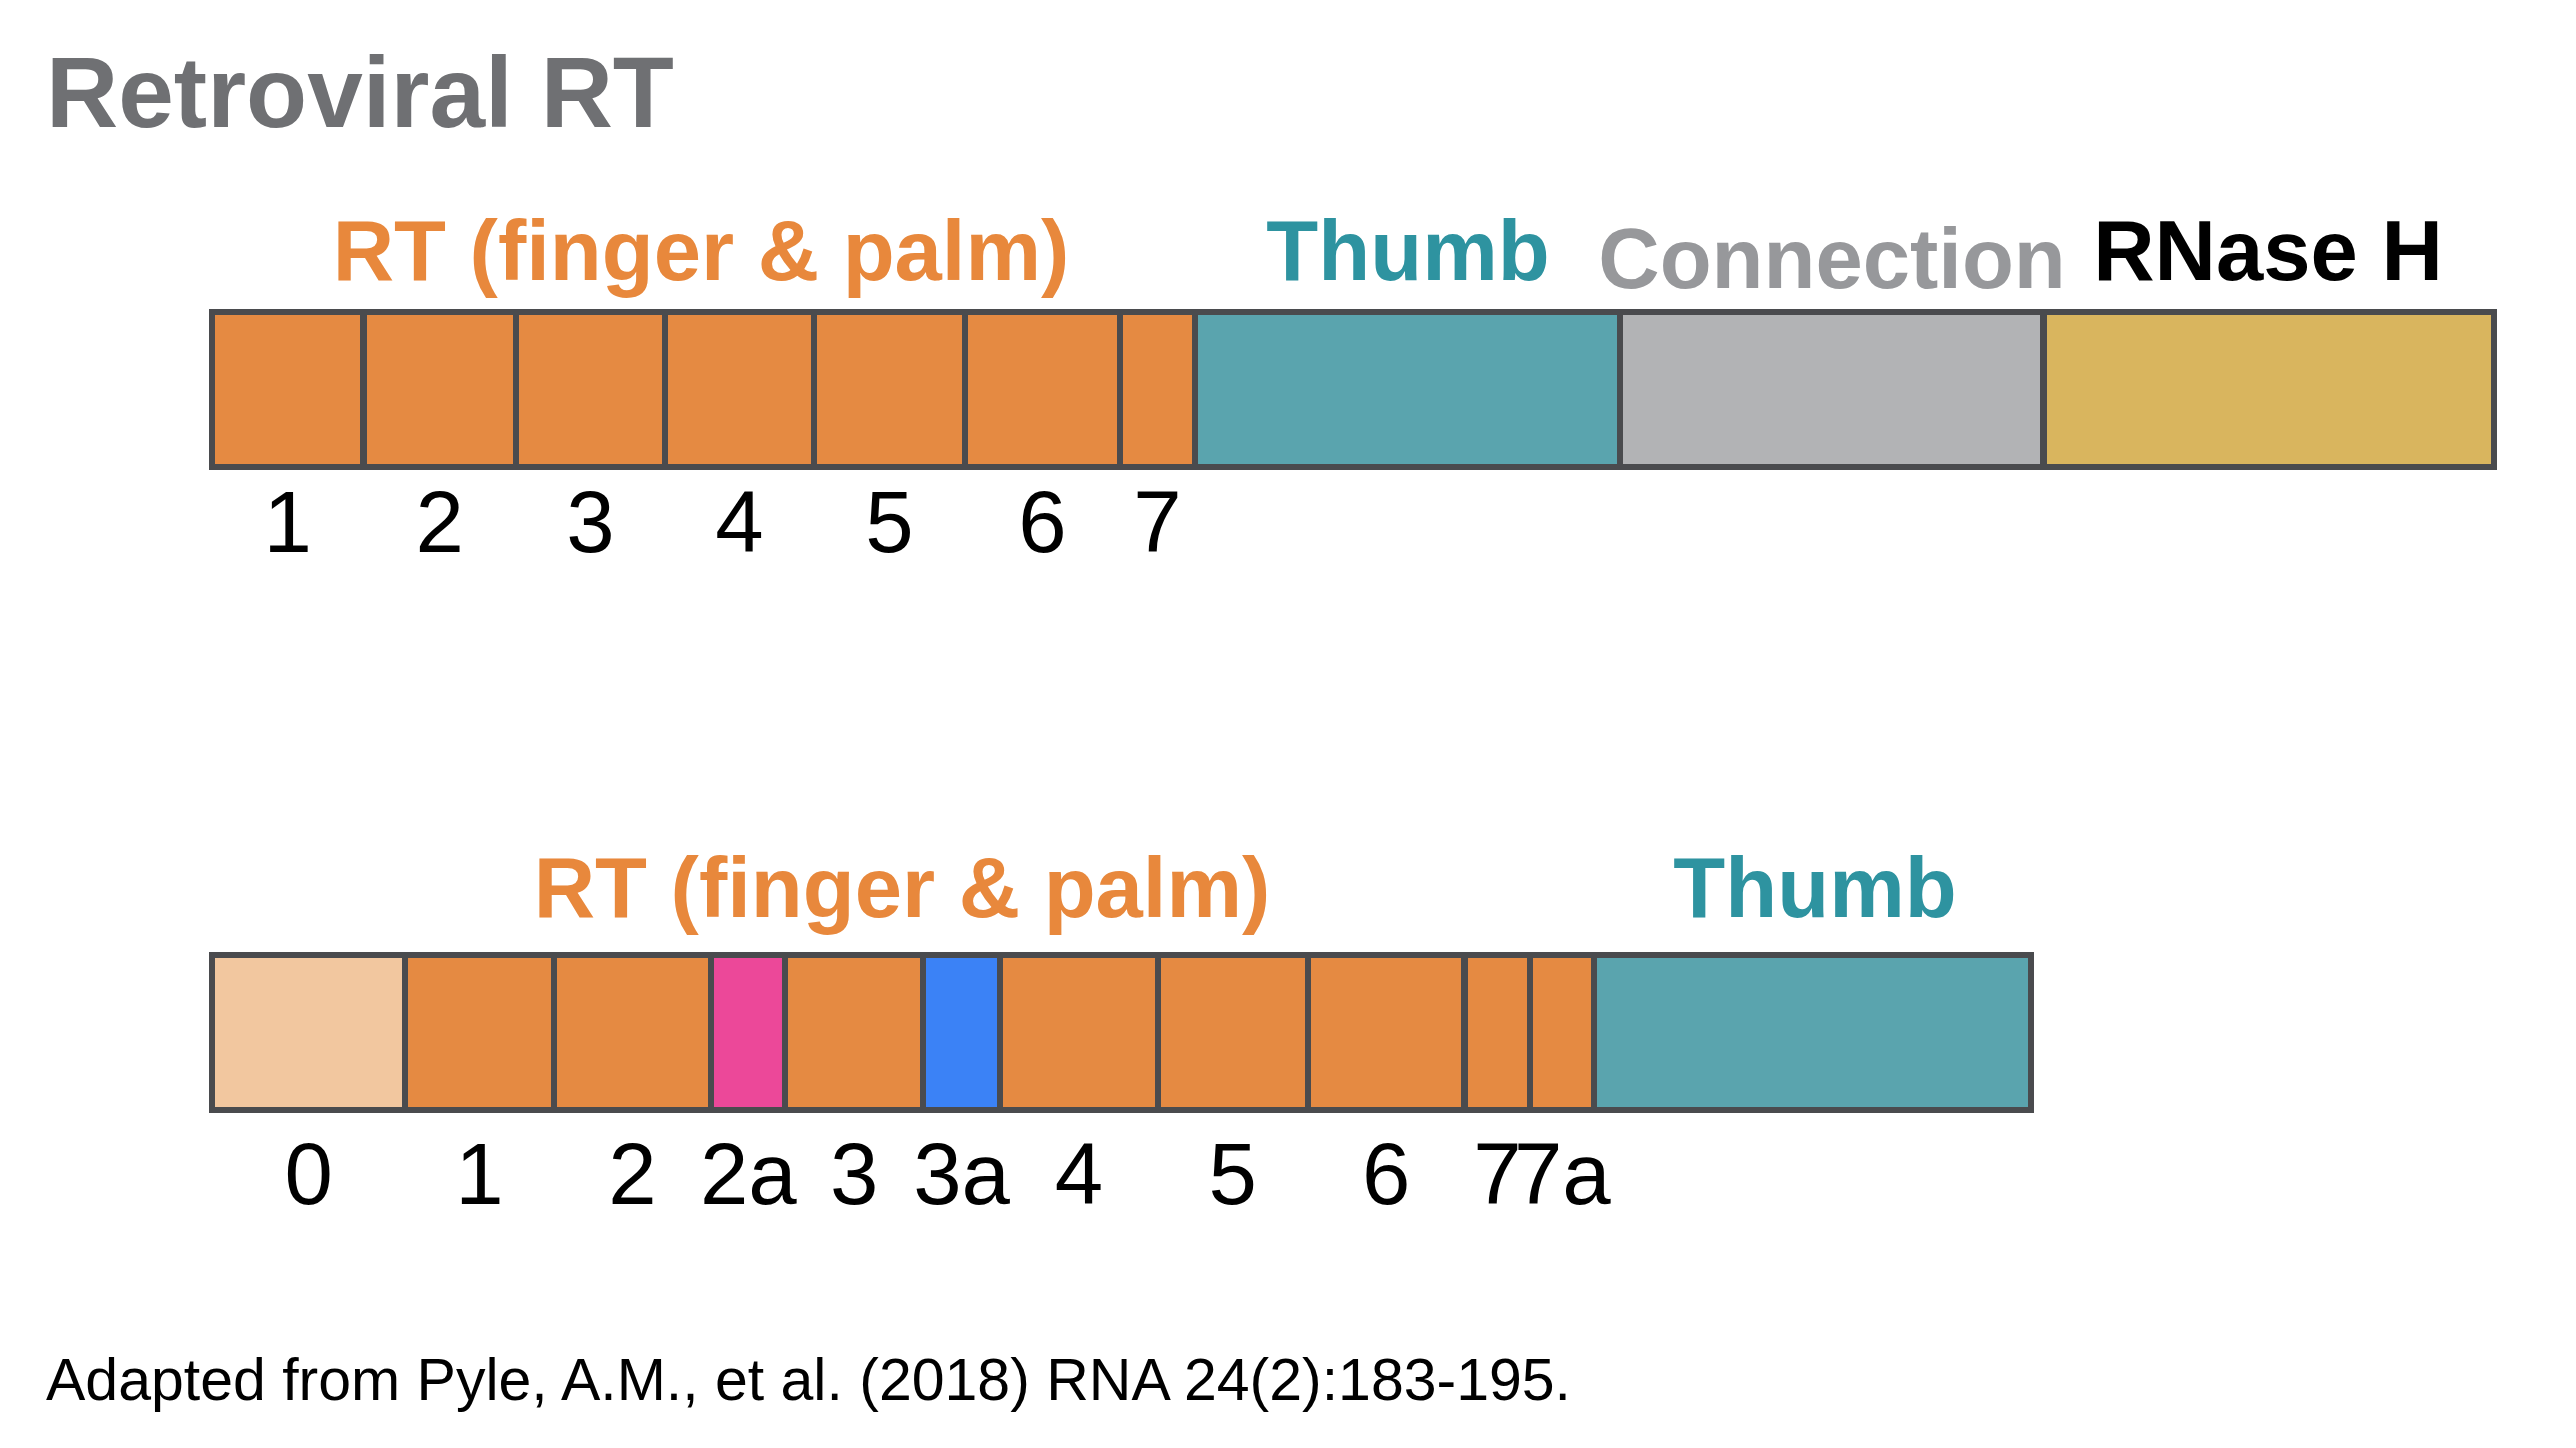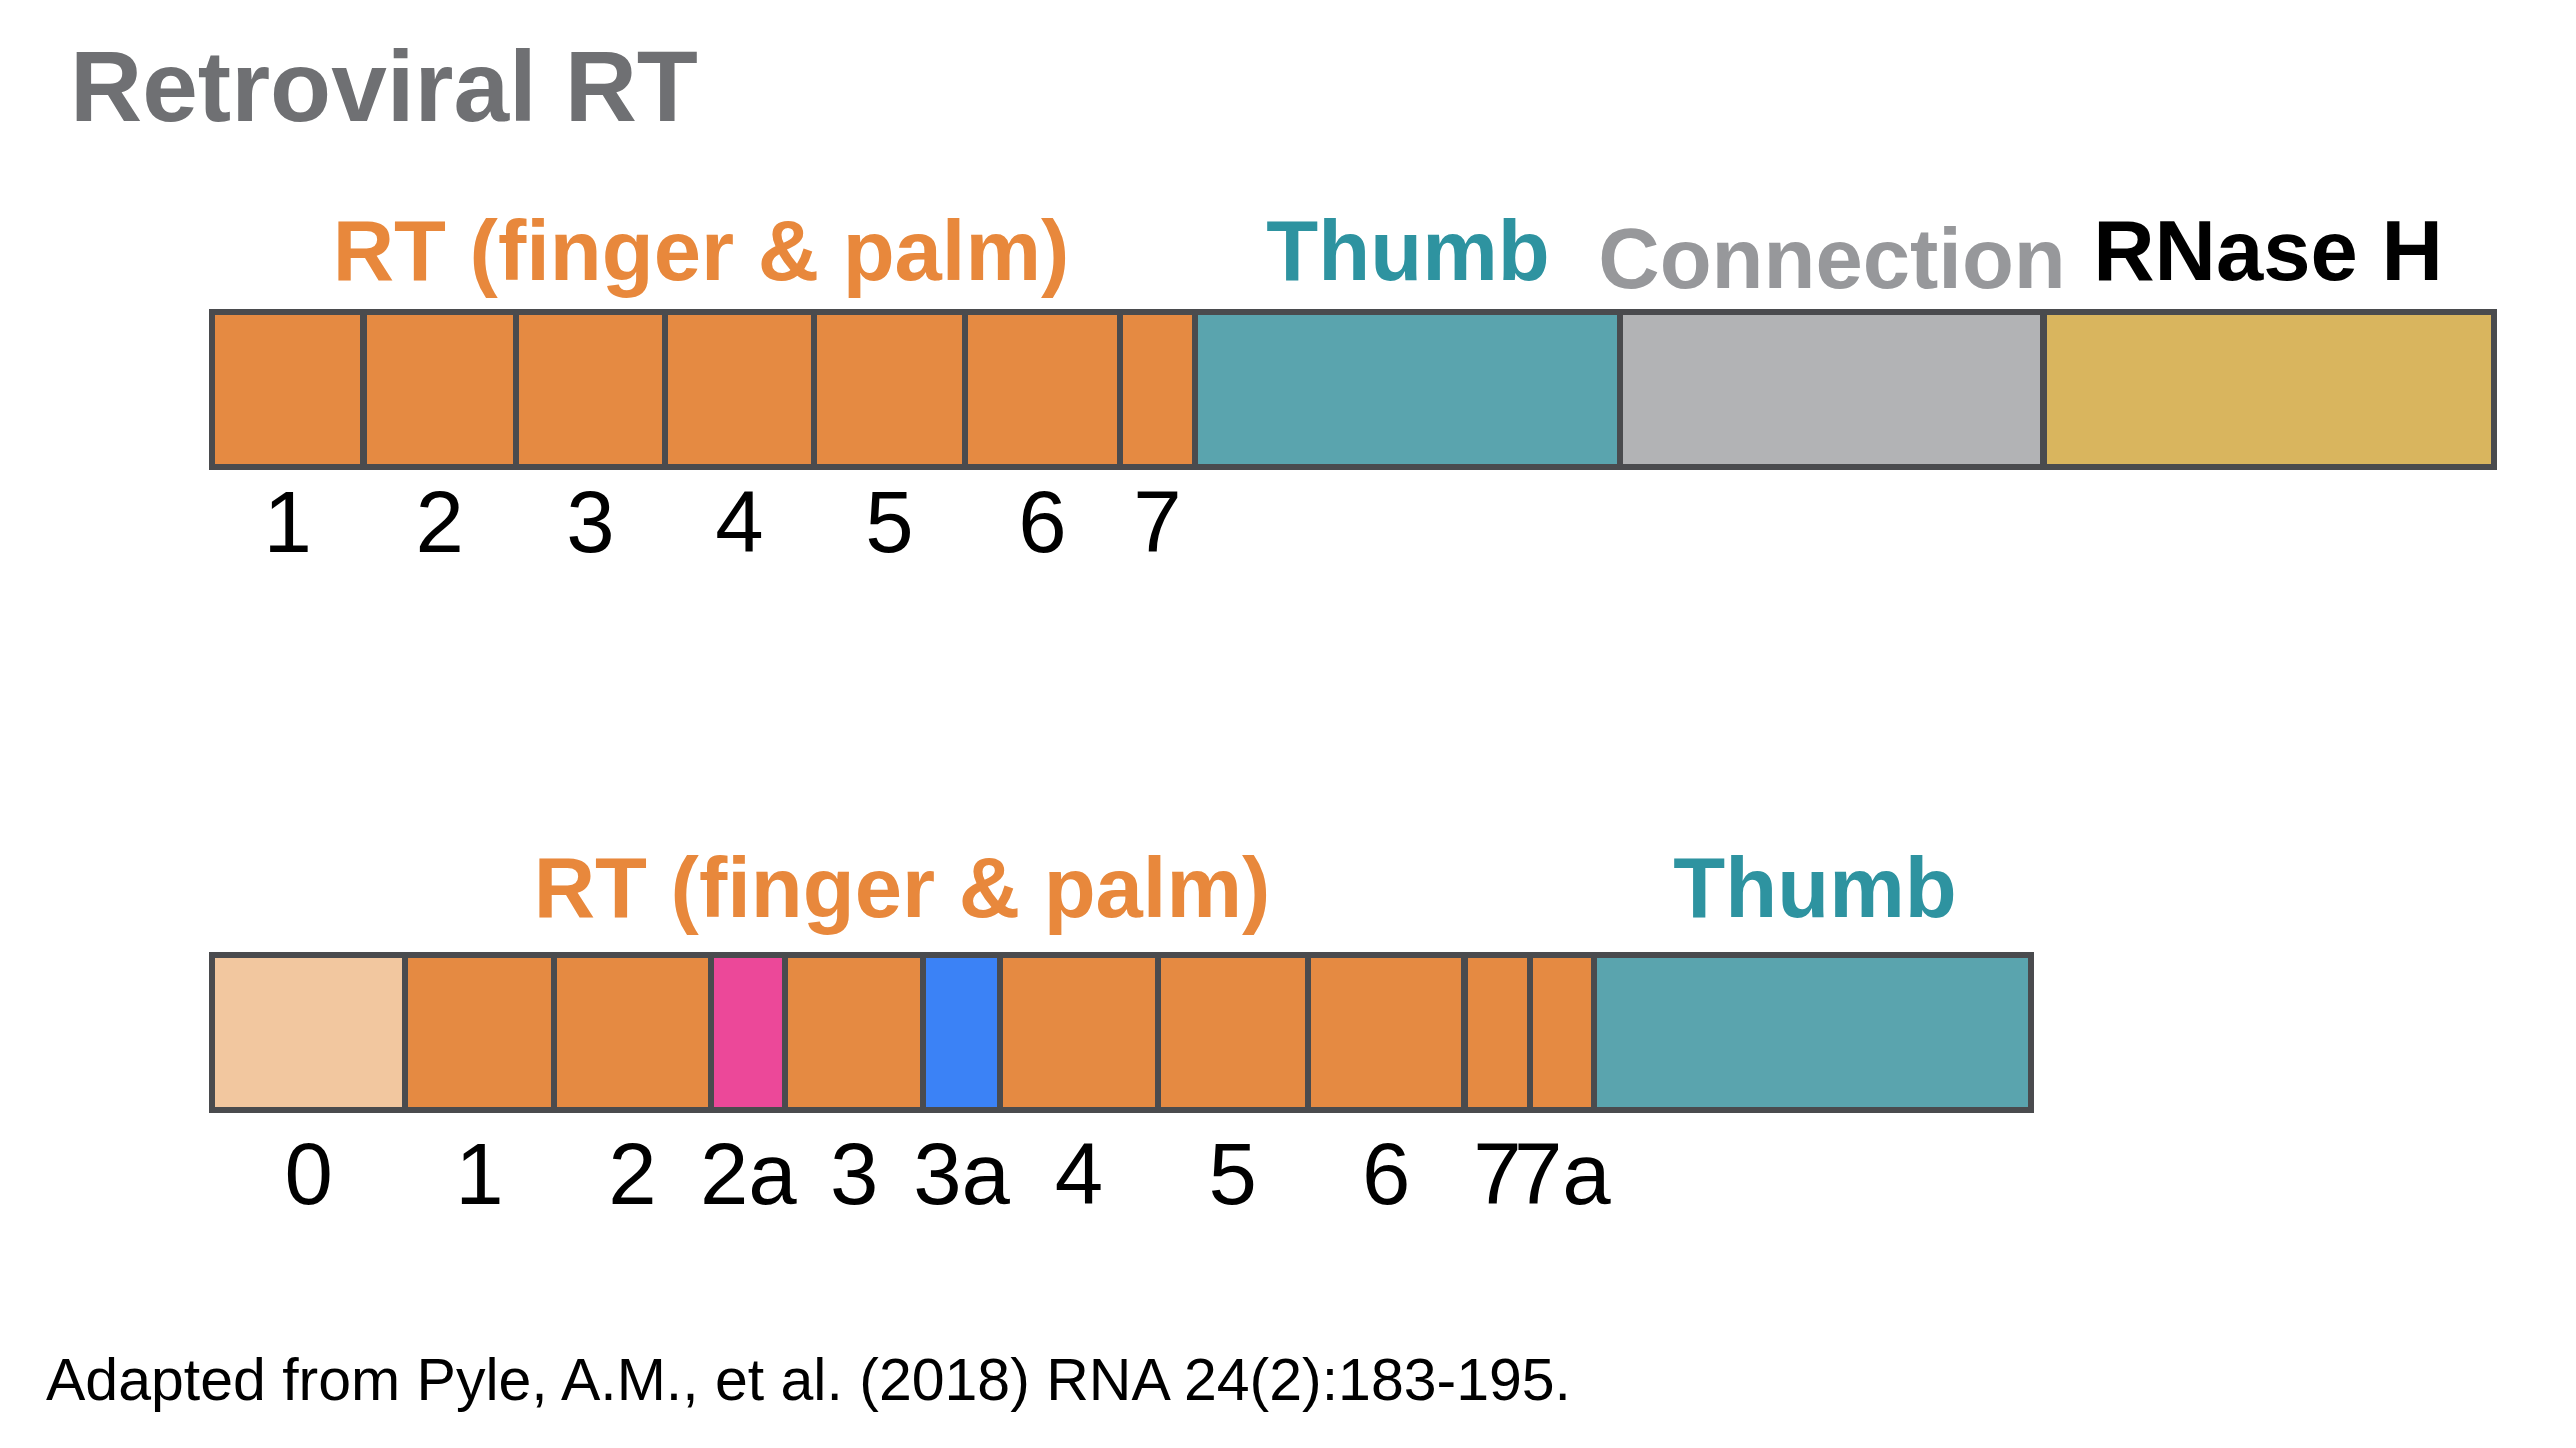--- a/index.html
+++ b/index.html
@@ -4,21 +4,21 @@
 <style>
   html,body { margin:0; padding:0; background:#ffffff; }
   .canvas {
     position:relative; width:2576px; height:1449px; background:#ffffff;
     font-family:"Liberation Sans", sans-serif; overflow:hidden;
   }
   .title {
     position:absolute; font-weight:bold; font-size:100px; line-height:1;
     color:var(--title-gray, #6F7073); white-space:nowrap;
   }
-  .t1 { left:46px; top:36px;margin-left:24px; }
+  .t1 { left:46px; top:42px; }
   .t2 { left:46px; top:680px; }
   .dlabel {
     position:absolute; font-weight:bold; font-size:85px; line-height:1;
     transform:translateX(-50%); white-space:nowrap;text-align:right;
   }
   .row1 { top:208px; }
   .row2 { top:845px; }
   #s1l0 { left:701px; }
   #s1l1 { left:1408px; }
   #s1l2 { left:1832px; }

